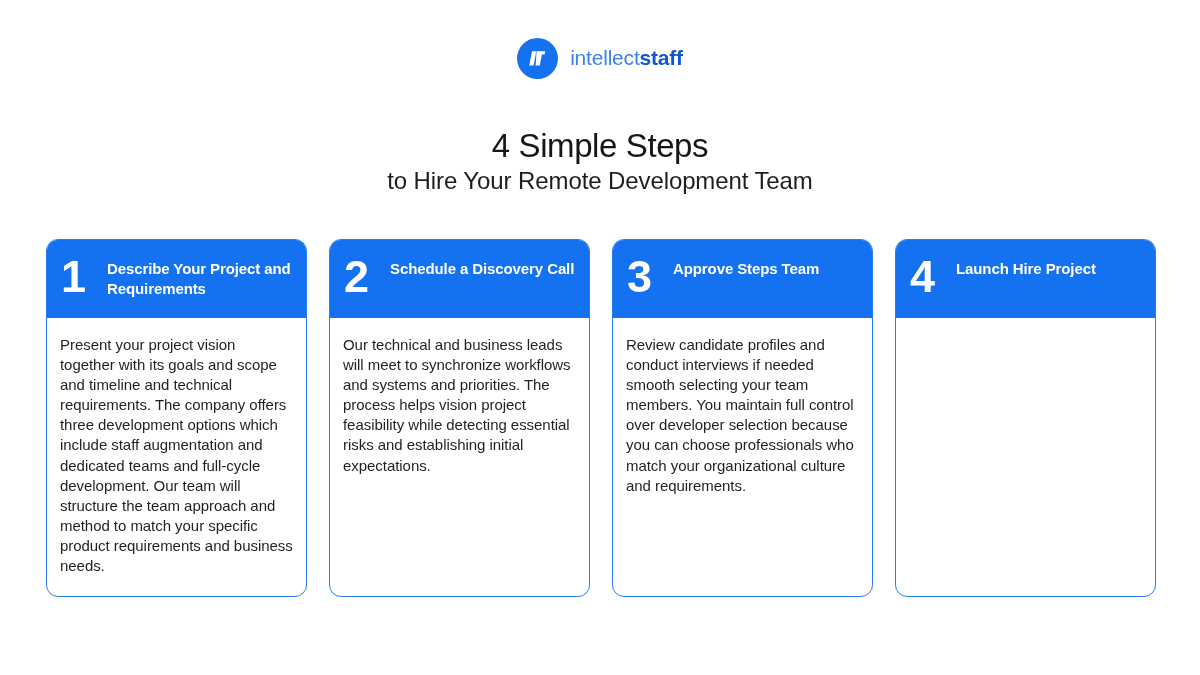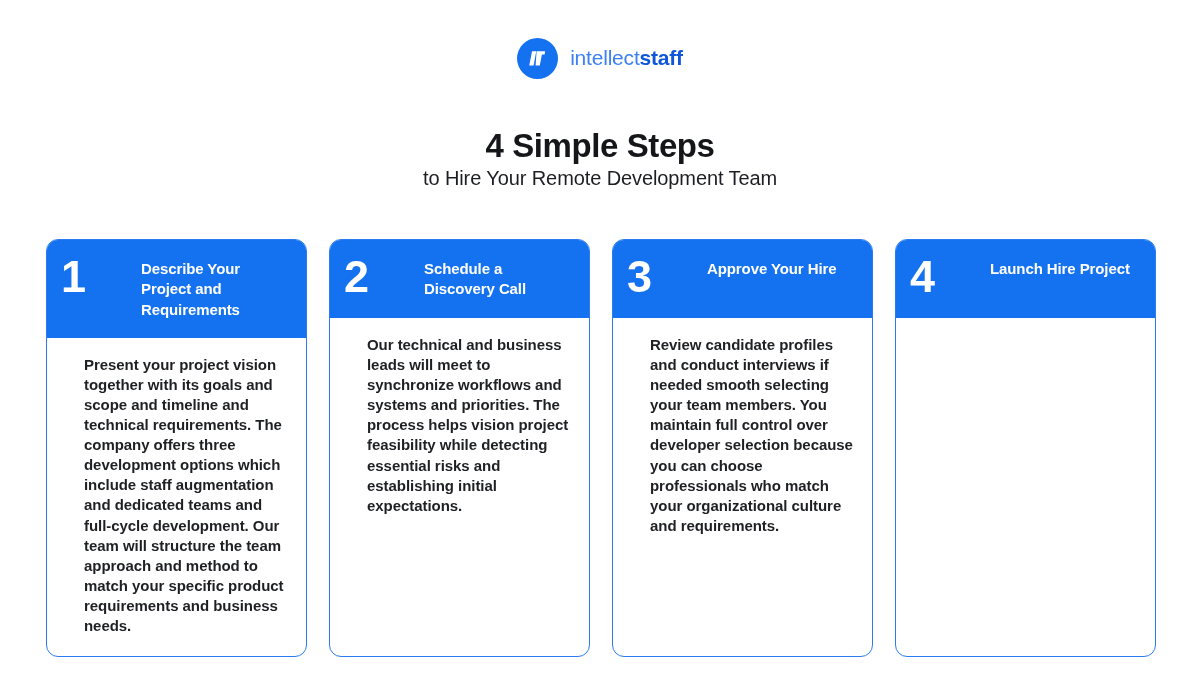--- a/index.html
+++ b/index.html
@@ -62,33 +62,33 @@
   }
 
   
   .title {
     position: absolute;
     top: 126px;
     left: 0;
     width: 1200px;
     text-align: center;
     font-size: 33px;
-    font-weight: 700;
+    font-weight: 400;
     color: #15161a;
     letter-spacing: -0.4px;
     line-height: 1.2;
   }
 
   .subtitle {
     position: absolute;
     top: 166px;
     left: 0;
     width: 1200px;
     text-align: center;
-    font-size: 20px;
+    font-size: 24px;
     font-weight: 400;
     color: #1d1e22;
     letter-spacing: -0.1px;
     line-height: 1.25;
   }
 
   
   .cards {
     position: absolute;
     top: 239px;
@@ -131,35 +131,33 @@
     margin-top: 2px;
   }
 
   .card-heading {
     color: #ffffff;
     font-size: 15px;
     font-weight: 700;
     line-height: 1.35;
     letter-spacing: -0.1px;
     padding-top: 3px;
-    margin-left: 34px;
   }
 
   .card-body {
     padding: 17px 13px 20px 13px;
     flex: 1;
   }
 
   .card-text {
     color: #1f2024;
     font-size: 15px;
-    font-weight: 700;
+    font-weight: 400;
     line-height: 1.34;
     letter-spacing: -0.05px;
-    margin-left: 24px;
   }
 </style>
 </head>
 <body>
 
 <div class="page">
 
   <div class="brand">
     <span class="brand-mark">
       <svg width="23" height="23" viewBox="0 0 23 23" aria-hidden="true">
@@ -193,21 +191,21 @@
         <div class="card-heading">Schedule a Discovery Call</div>
       </div>
       <div class="card-body">
         <p class="card-text">Our technical and business leads will meet to synchronize workflows and systems and priorities. The process helps vision project feasibility while detecting essential risks and establishing initial expectations.</p>
       </div>
     </div>
 
     <div class="card">
       <div class="card-header">
         <div class="card-number">3</div>
-        <div class="card-heading">Approve Your Hire</div>
+        <div class="card-heading">Approve Steps Team</div>
       </div>
       <div class="card-body">
         <p class="card-text">Review candidate profiles and conduct interviews if needed smooth selecting your team members. You maintain full control over developer selection because you can choose professionals who match your organizational culture and requirements.</p>
       </div>
     </div>
 
     <div class="card">
       <div class="card-header">
         <div class="card-number">4</div>
         <div class="card-heading">Launch Hire Project</div>

